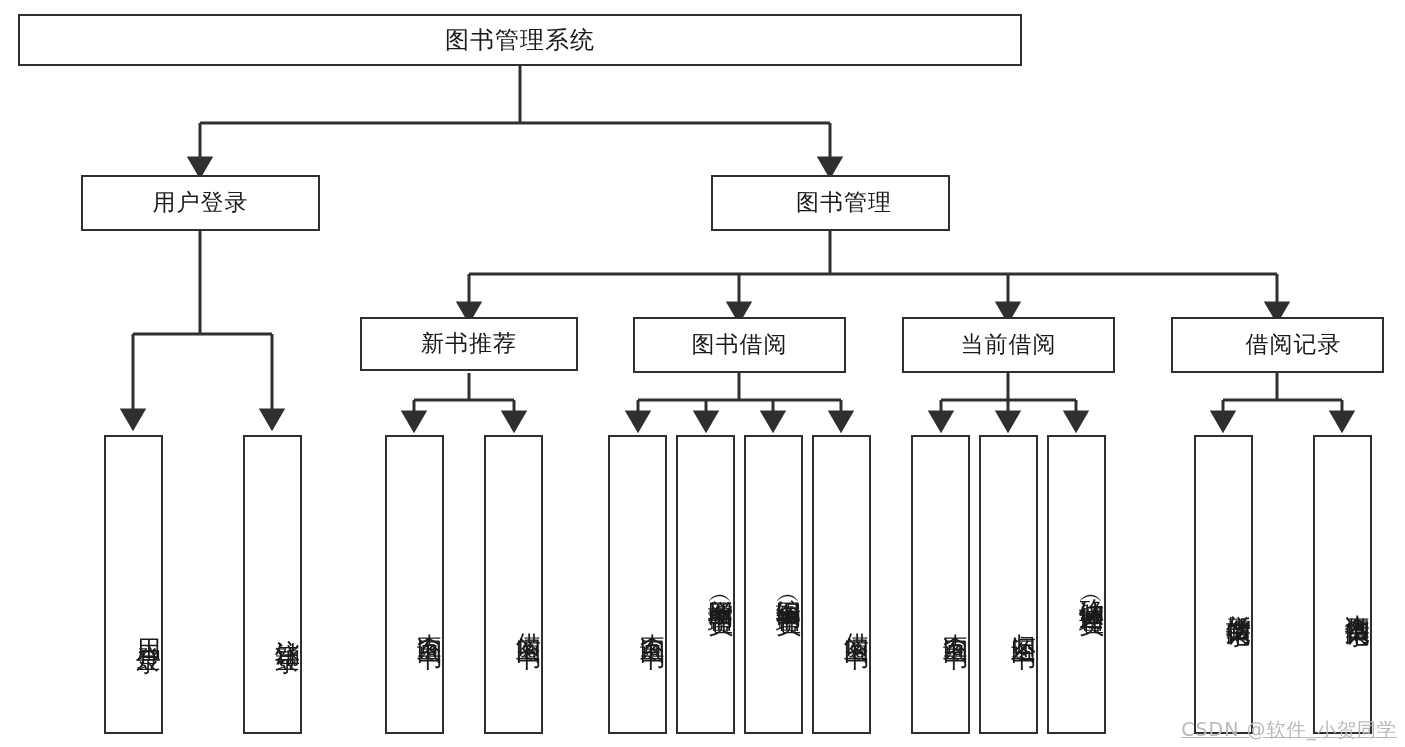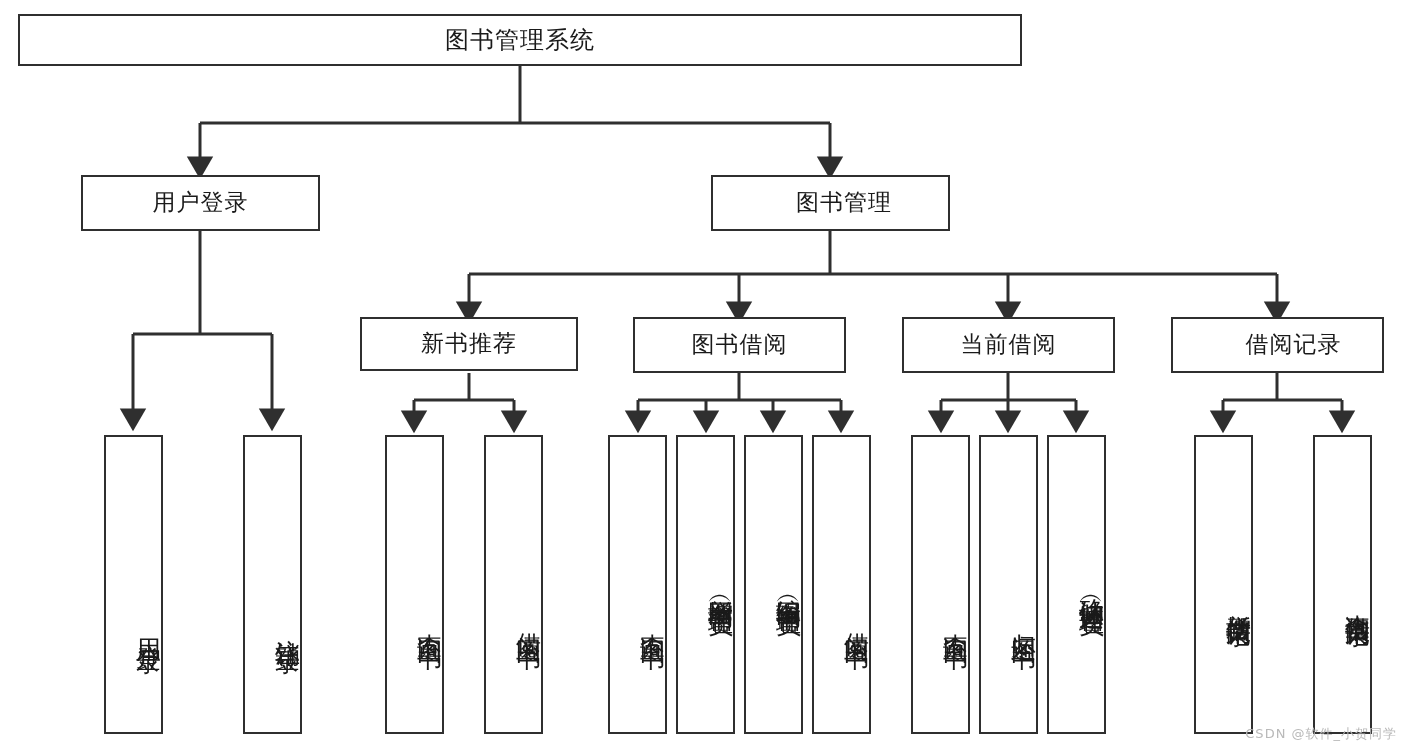--- a/index.html
+++ b/index.html
@@ -55,24 +55,25 @@
     padding-top: 14px;
   }
   .node.vert.tall {
     padding-top: 8px;
     letter-spacing: 2px;
   }
   .watermark {
     position: absolute;
     right: 8px;
     bottom: 4px;
-    font-size: 13px;
+    font-size: 19px;
     color: #b9b9b9;
     letter-spacing: 1px;
     white-space: nowrap;
+    text-decoration: underline;
   }
 </style>
 </head>
 <body>
 
 <div id="canvas">
 
   <svg id="wires" viewBox="0 0 1405 747">
     <defs>
       <marker id="arrow" markerWidth="11" markerHeight="11" refX="1.2" refY="5" orient="auto" markerUnits="strokeWidth">

